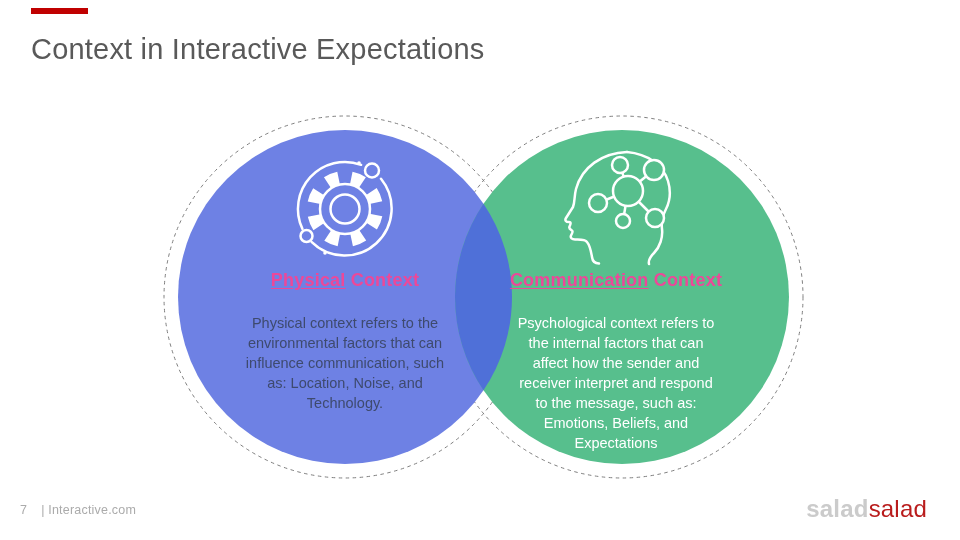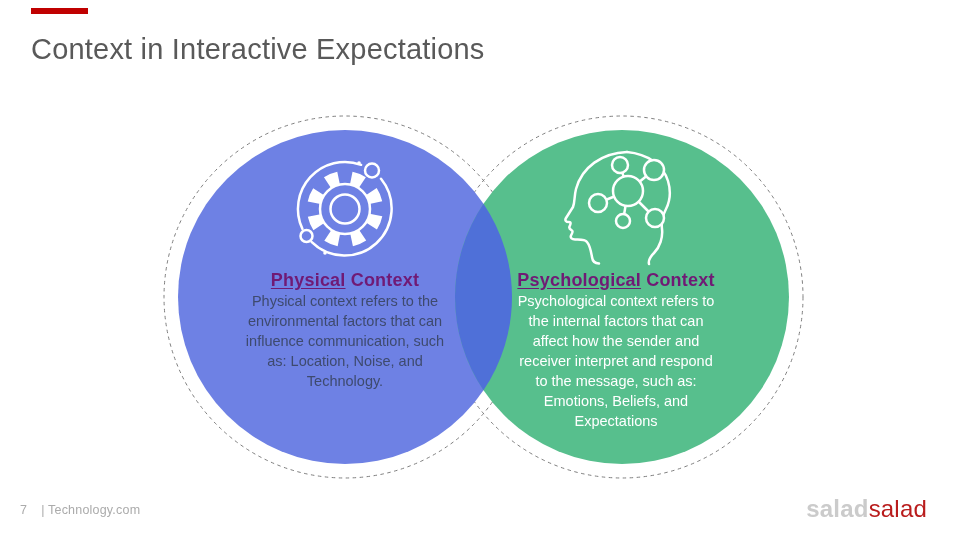--- a/index.html
+++ b/index.html
@@ -10,21 +10,21 @@
   .accent-bar { position: absolute; left: 31px; top: 8px; width: 57px; height: 6px; }
 
   .title {
     position: absolute; left: 31px; top: 33px;
     font-size: 29px; font-weight: 400; color: #595959; letter-spacing: 0.2px;
   }
 
   .venn-svg { position: absolute; left: 0; top: 0; width: 960px; height: 540px; }
 
   .circle-text { position: absolute; text-align: center; }
-  .circle-text h2 { font-size: 18px; line-height: 21px; font-weight: 700; color: #701a75; margin-bottom: 0; letter-spacing: 0.2px; }
+  .circle-text h2 { font-size: 18px; line-height: 21px; font-weight: 700; color: #ec4899; margin-bottom: 22px; letter-spacing: 0.2px; }
   .circle-text h2 .u { text-decoration: underline; text-underline-offset: 2px; }
   .circle-text p { font-size: 14.5px; line-height: 20px; font-weight: 400; }
   .text-left-circle  { left: 235px; top: 270px; width: 220px; }
   .text-right-circle { left: 506px; top: 270px; width: 220px; }
   .text-left-circle p  { color: #3E4A6E; }
   .text-right-circle p { color: #ffffff; }
 
   .footer-left {
     position: absolute; left: 20px; top: 503px;
     font-size: 12.5px; color: #ABABAB; letter-spacing: 0.2px;
@@ -94,26 +94,26 @@
 
   <div class="circle-text text-left-circle">
     <h2>
       <span class="u">Physical</span><span> Context</span>
     </h2>
     <p>Physical context refers to the<br>environmental factors that can<br>influence communication, such<br>as: Location, Noise, and<br>Technology.</p>
   </div>
 
   <div class="circle-text text-right-circle">
     <h2>
-      <span class="u">Psychological</span><span> Context</span>
+      <span class="u">Communication</span><span> Context</span>
     </h2>
     <p>Psychological context refers to<br>the internal factors that can<br>affect how the sender and<br>receiver interpret and respond<br>to the message, such as:<br>Emotions, Beliefs, and<br>Expectations</p>
   </div>
 
   <div class="footer-left">
-    <span>7</span><span class="site">| Technology.com</span>
+    <span>7</span><span class="site">| Interactive.com</span>
   </div>
 
   <div class="logo">
     <span class="logo-bold">salad</span><span class="logo-light">salad</span>
   </div>
 
 </div>
 
 </body></html>

